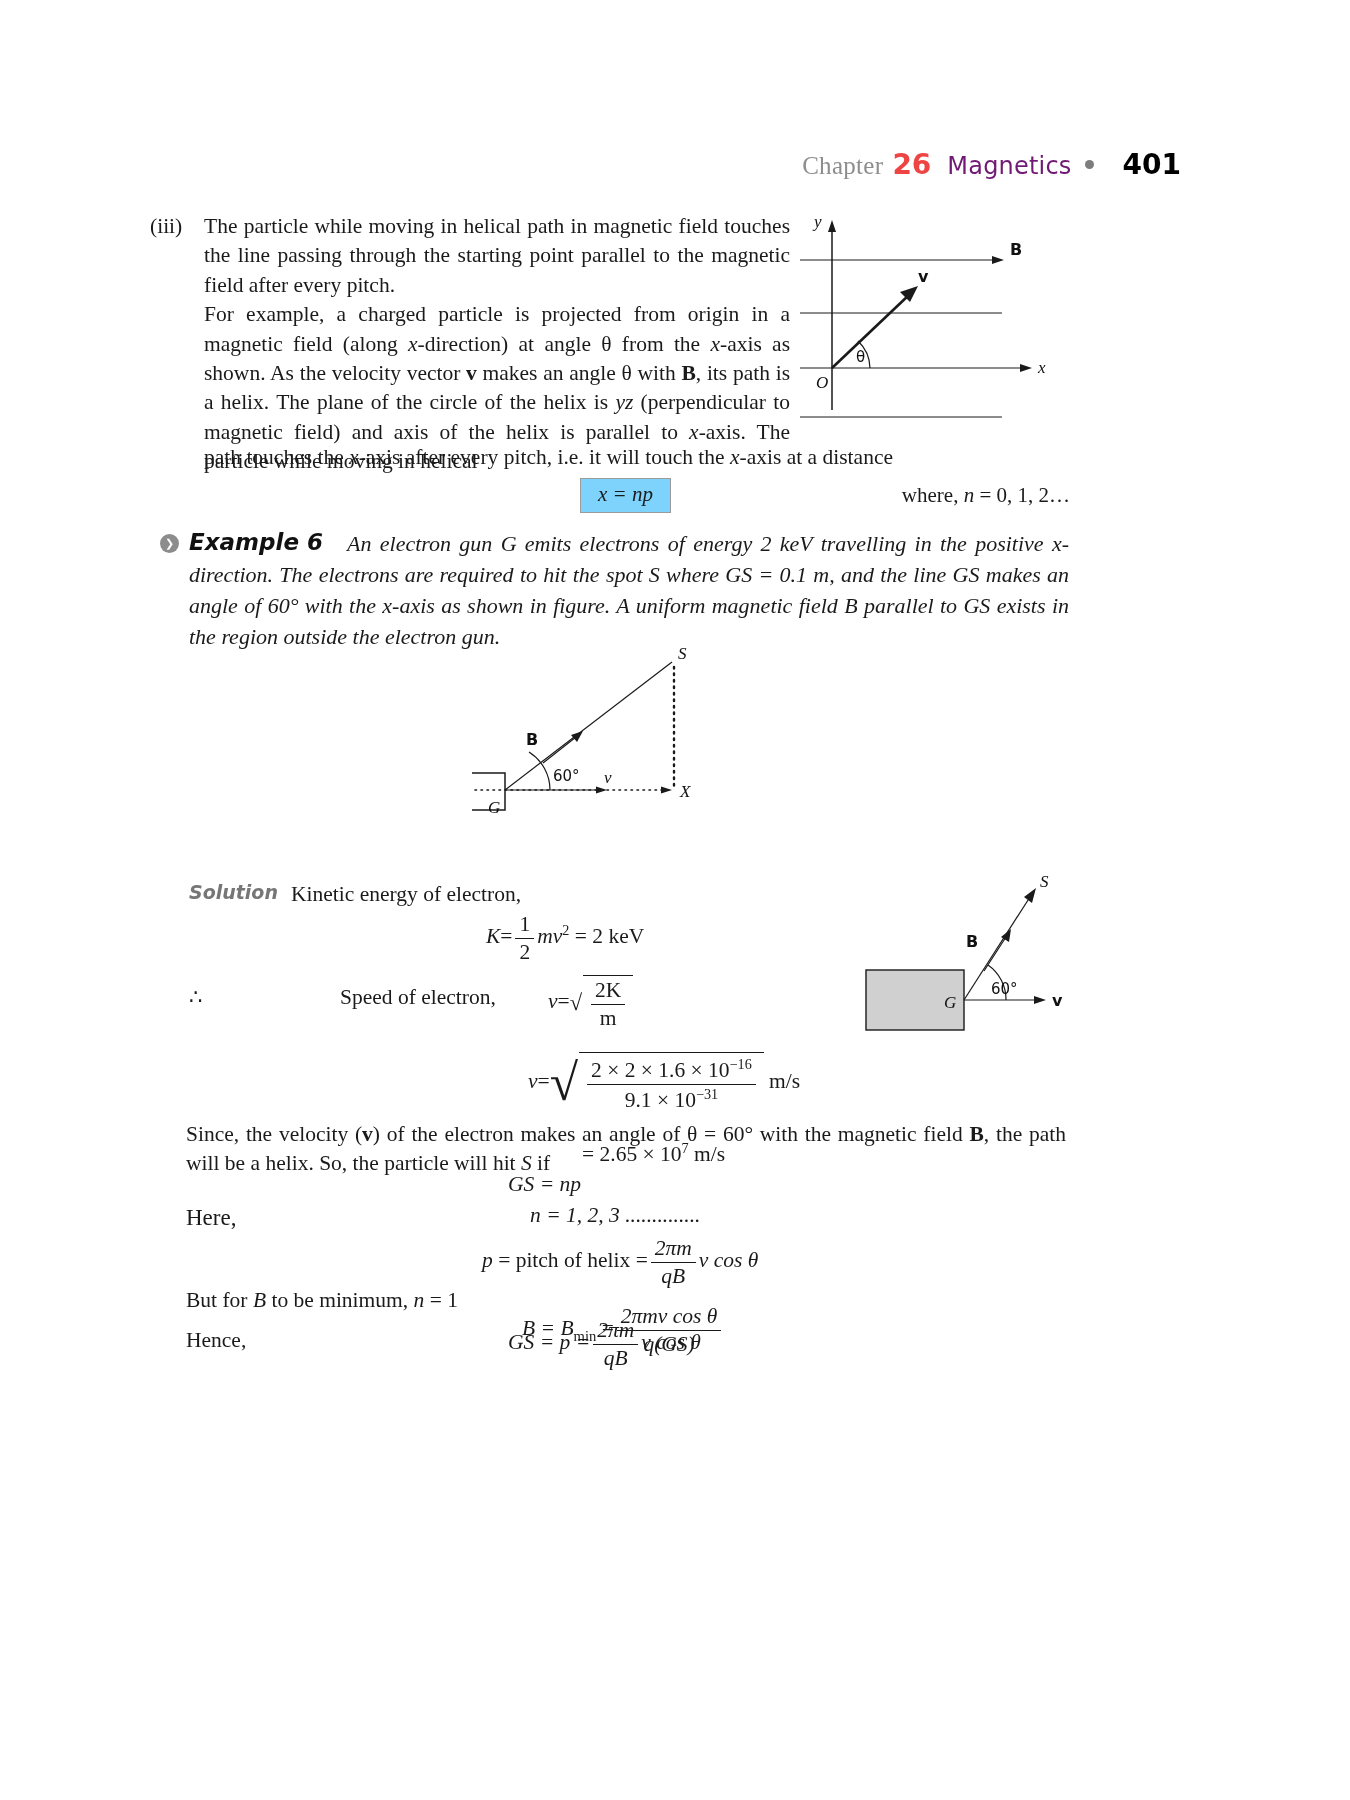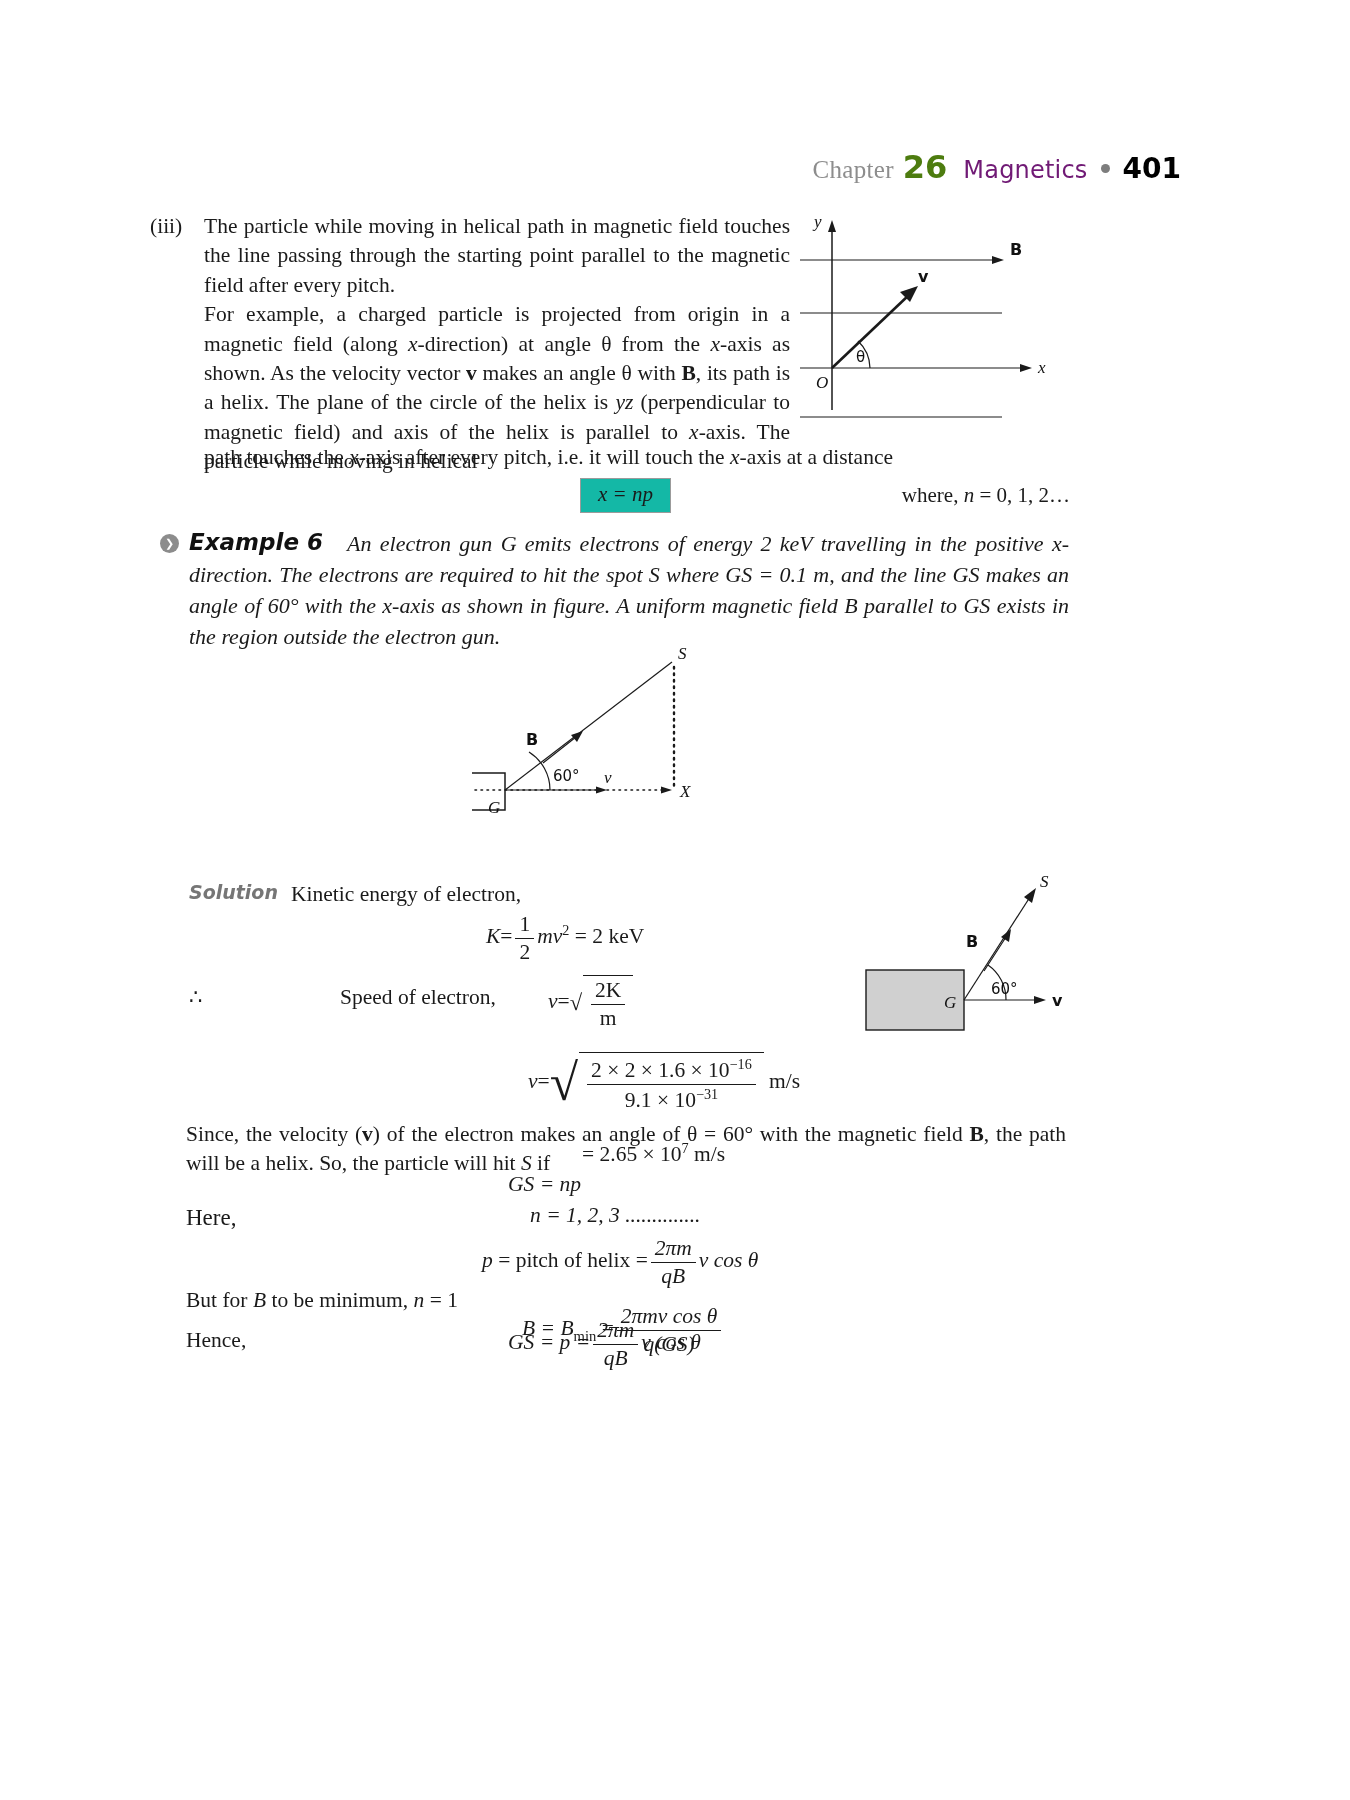--- a/index.html
+++ b/index.html
@@ -13,24 +13,24 @@
   }
   .page { position:relative; width:1296px; height:1800px; }
 
   
   .header {
     position:absolute; top:148px; right:115px;
     display:flex; align-items:baseline; gap:0;
     font-family:"DejaVu Sans", sans-serif;
   }
   .hdr-chapter { font-family:"Liberation Serif", serif; font-size:25px; color:#8d8d8d; letter-spacing:.3px; }
-  .hdr-chnum  { font-size:32px; font-weight:bold; color:#4d7c0f; margin-left:9px; }
+  .hdr-chnum  { font-size:28px; font-weight:bold; color:#ef4444; margin-left:9px; }
   .hdr-title  { font-size:24px; color:#701a75; margin-left:16px; letter-spacing:.2px; }
   .hdr-dot    { width:9px; height:9px; border-radius:50%; background:#7d7d7d; margin:0 13px; position:relative; top:-5px; }
-  .hdr-page   { font-size:28px; font-weight:bold; color:#000; }
+  .hdr-page   { font-size:28px; font-weight:bold; color:#000;margin-left:16px; }
 
   
   .body-txt { font-size:21.5px; line-height:29.4px; }
   .just { text-align:justify; text-justify:inter-word; }
   i.v { font-style:italic; }
   b.vec { font-weight:bold; font-style:normal; }
 
   
   .item3 { position:absolute; left:150px; top:212px; width:640px; }
   .item3 .marker { position:absolute; left:0; top:0; width:54px; text-align:left; }
@@ -40,21 +40,21 @@
   .fullline {
     position:absolute; left:204px; top:443px; width:866px;
     font-size:21.5px; line-height:29.4px;
   }
 
   
   .boxrow { position:absolute; left:150px; top:478px; width:920px; height:34px; }
   .boxed {
     position:absolute; left:430px; top:0;
     border:1px solid #9b9b9b; padding:3px 17px 5px 17px;
-    font-size:21px; font-style:italic; background:#14b8a6;
+    font-size:21px; font-style:italic; background:#7dd3fc;
   }
   .whereN { position:absolute; right:0; top:5px; font-size:21px; }
 
   
   .ex-bullet {
     position:absolute; left:160px; top:534px;
     width:19px; height:19px; border-radius:50%;
     background:#8c8c8c; color:#fff;
     font-family:"DejaVu Sans", sans-serif; font-size:11px;
     line-height:19px; text-align:center;

